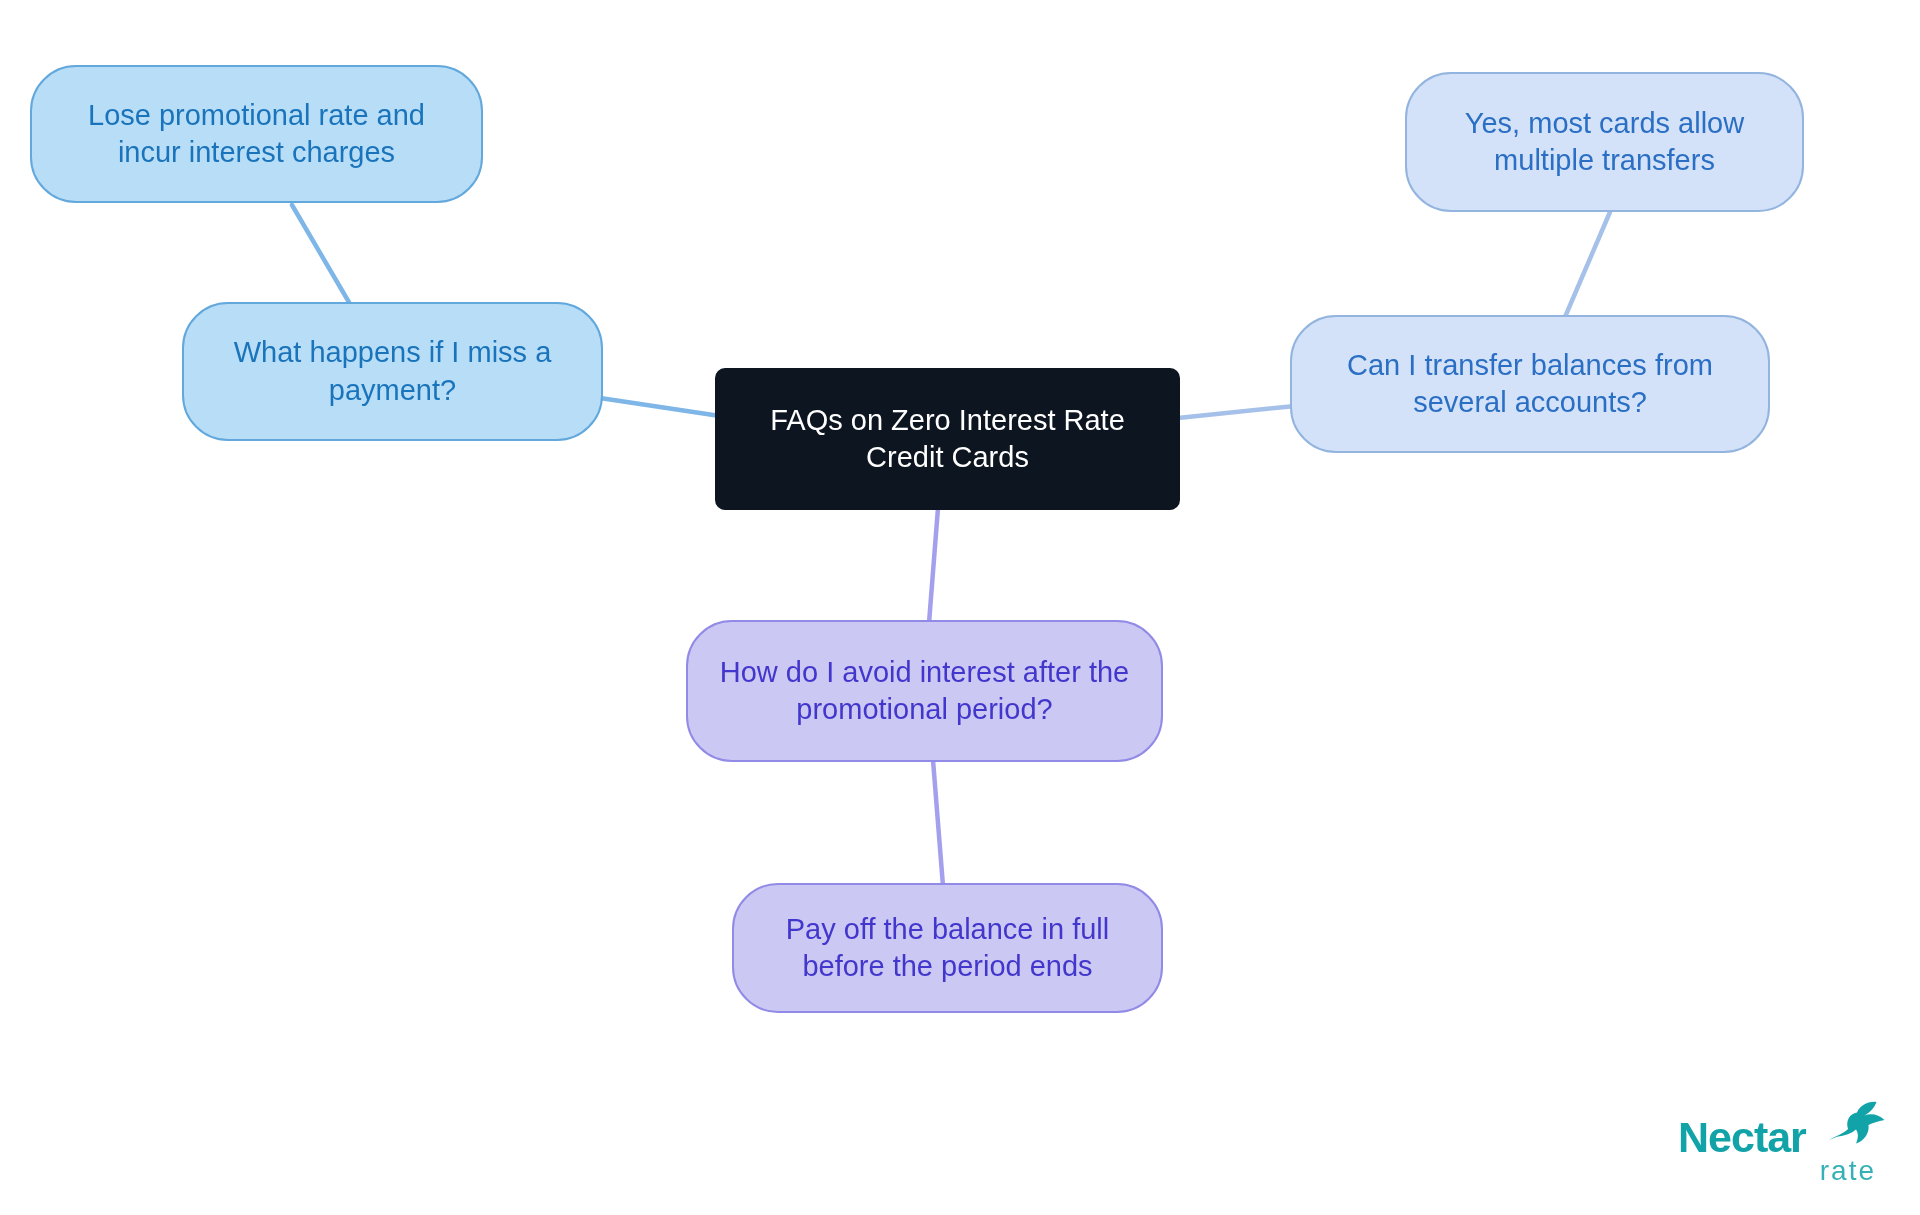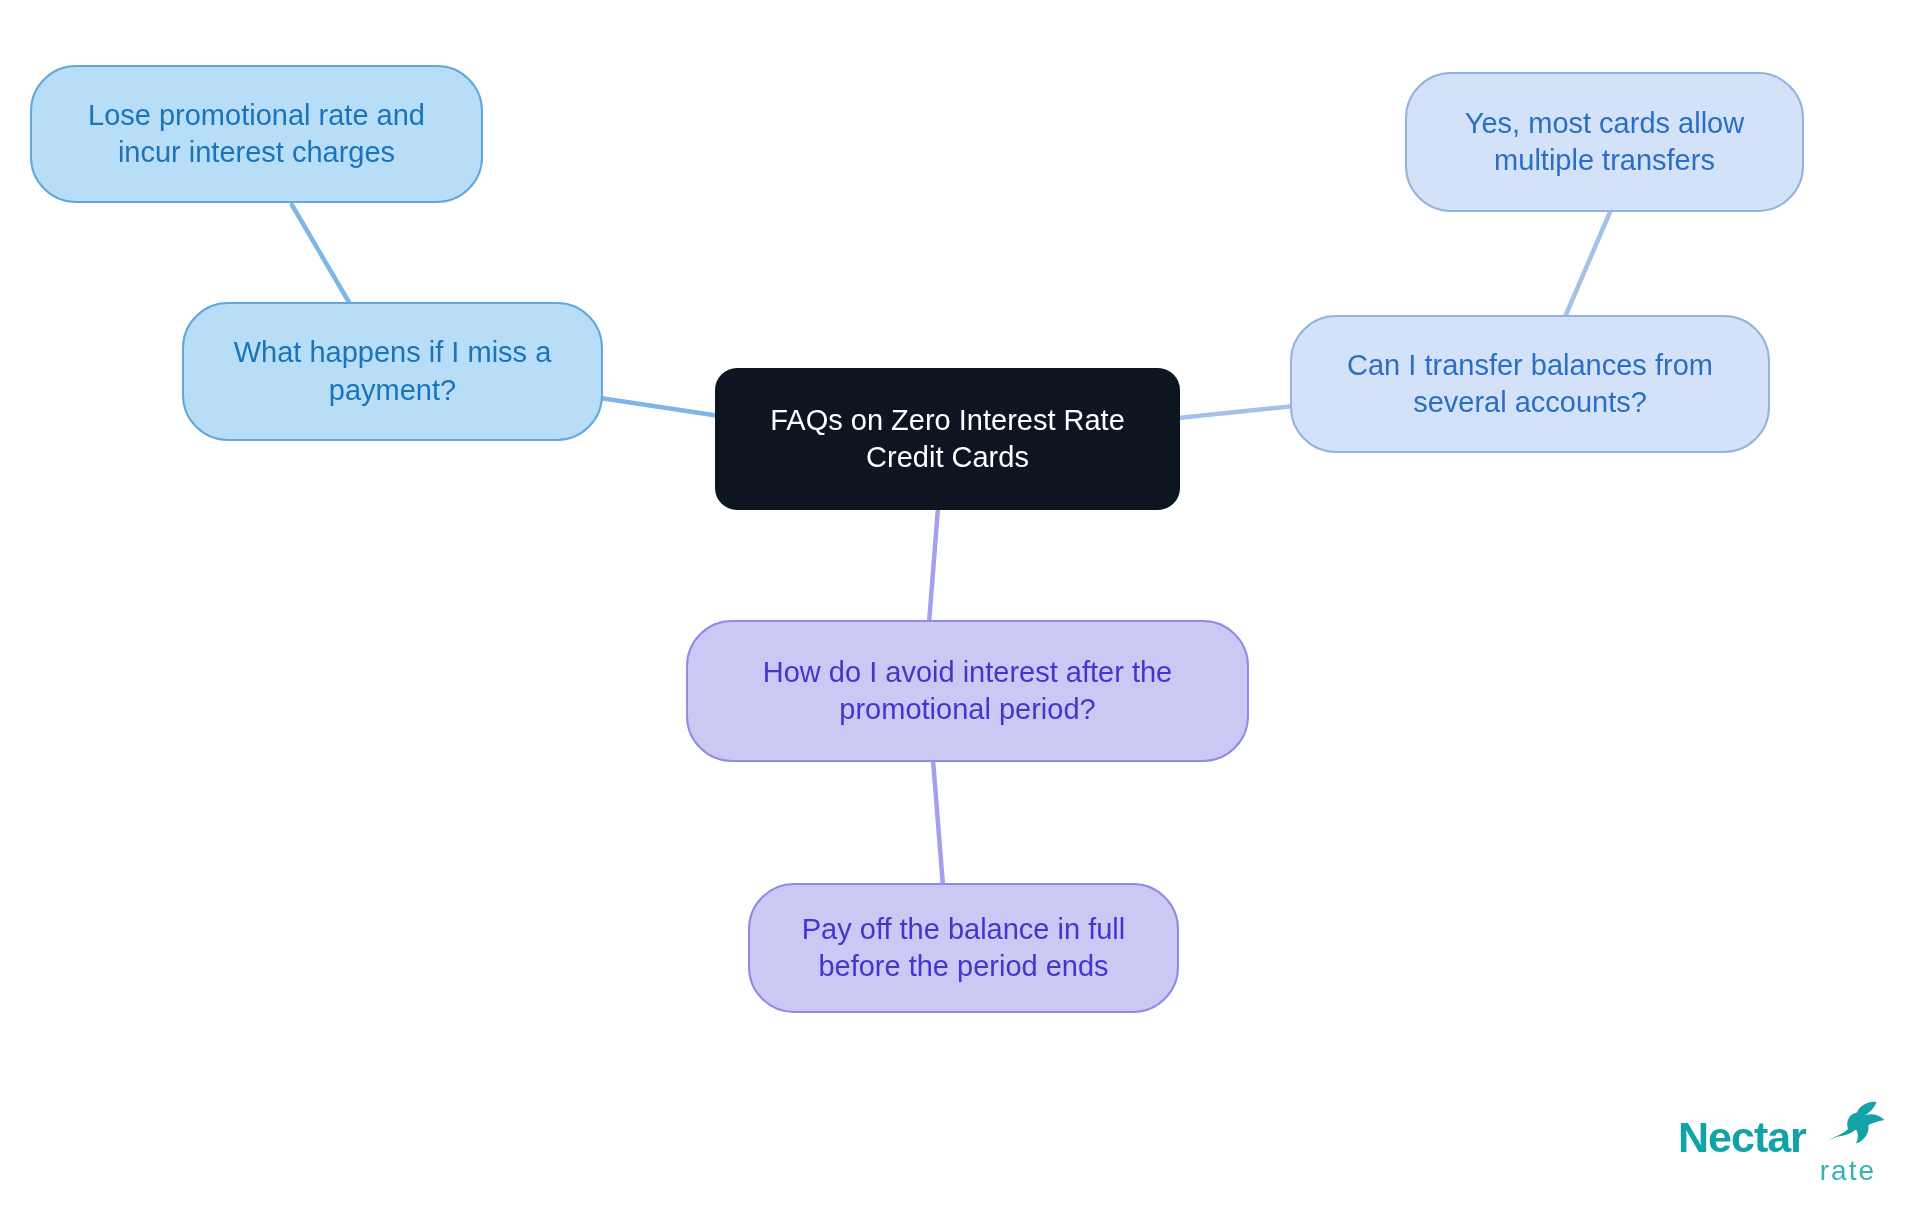--- a/index.html
+++ b/index.html
@@ -53,30 +53,30 @@
   }
   .node.purple {
     background: var(--purple-fill, #cbc9f3);
     border: 2px solid var(--purple-border, #918ae6);
     color: var(--purple-text, #4336cc);
   }
   .node.central {
     background: var(--central-bg, #0d1520);
     border: none;
     color: var(--central-text, #ffffff);
-    border-radius: 22px;
+    border-radius: 10px;
   }
 
   #n-lose     { left: 30px;   top: 65px;  width: 453px; height: 138px; padding: 8px 30px; }
   #n-miss     { left: 182px;  top: 302px; width: 421px; height: 139px; padding: 0 30px; }
   #n-central  { left: 715px;  top: 368px; width: 465px; height: 142px; padding: 0 38px; }
   #n-transfer { left: 1290px; top: 315px; width: 480px; height: 138px; padding: 0 35px; }
   #n-yes      { left: 1405px; top: 72px;  width: 399px; height: 140px; padding: 0 40px; }
-  #n-avoid    { left: 686px;  top: 620px; width: 563px; height: 142px; padding: 0 30px; justify-content: center; }
-  #n-payoff   { left: 732px;  top: 883px; width: 431px; height: 130px; padding: 0 28px; margin-left: 16px; }
+  #n-avoid    { left: 686px;  top: 620px; width: 477px; height: 142px; padding: 0 30px; justify-content: center; }
+  #n-payoff   { left: 732px;  top: 883px; width: 431px; height: 130px; padding: 0 28px; }
 
   .logo {
     position: absolute;
     left: 1678px;
     top: 1116px;
     width: 200px;
     height: 90px;
     z-index: 1;
   }
   .logo .brand {

